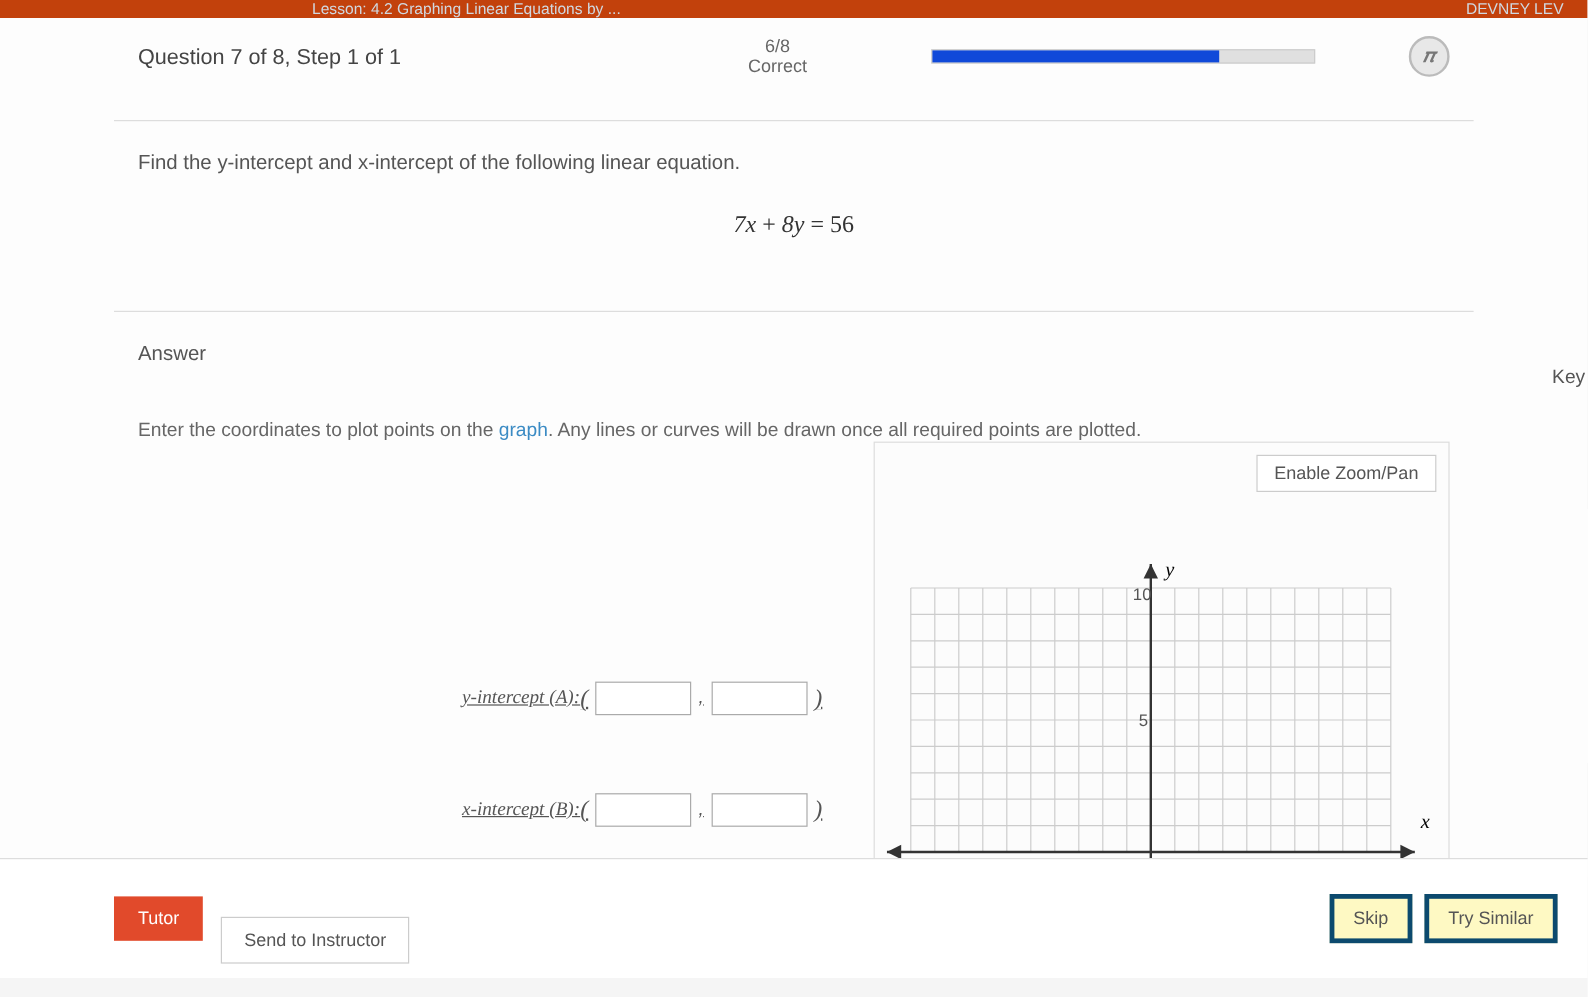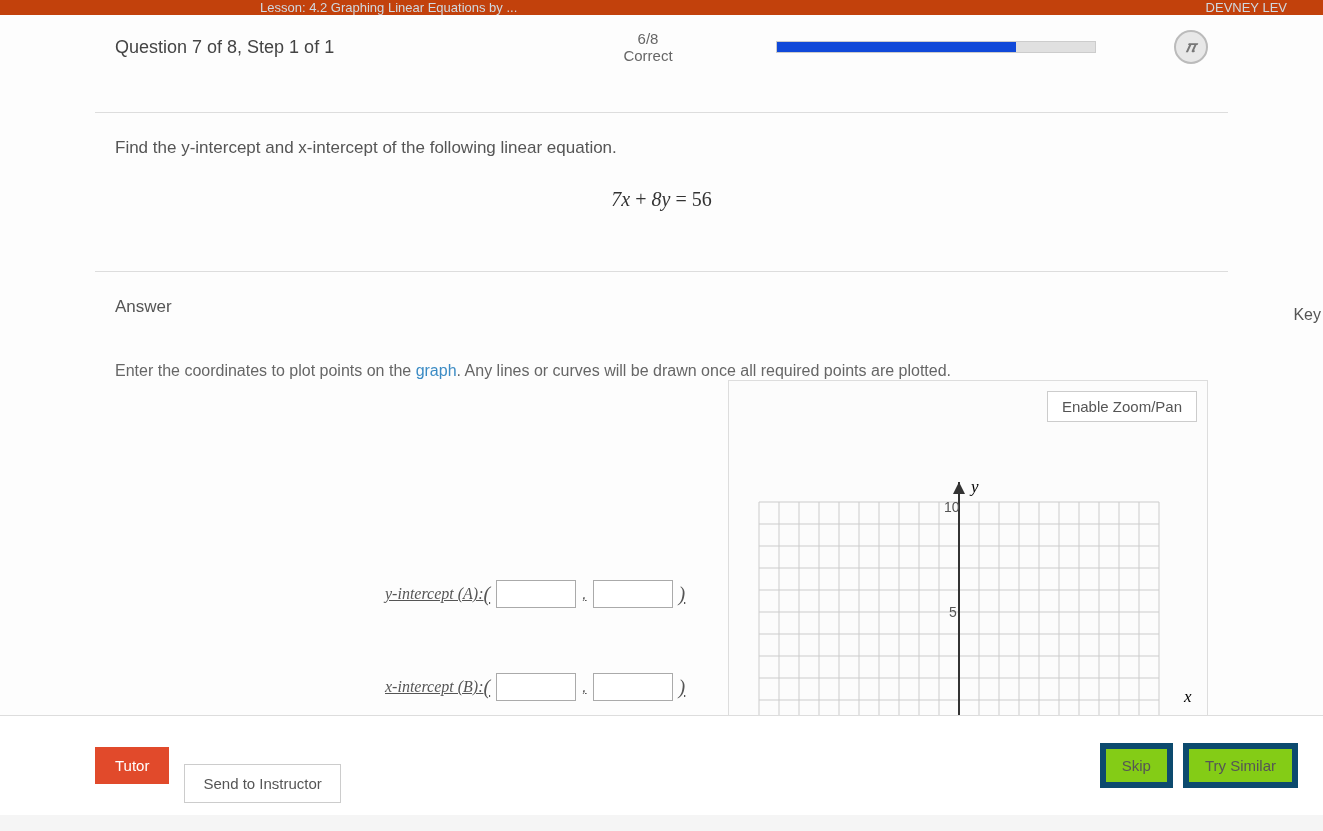--- a/index.html
+++ b/index.html
@@ -15,31 +15,31 @@
       background: #c2410c;
       height: 15px;
       color: #d0d8e0;
       font-size: 13px;
       padding: 0 20px;
       display: flex;
       justify-content: space-between;
       align-items: flex-end;
     }
     .top-bar .lesson { margin-left: 240px; }
-    .top-bar .user { margin-right: 16px; }
+    .top-bar .user { margin-right: 0; }
     .content-wrapper {
       background: #fdfdfd;
       margin: 0;
       height: 716px;
       position: relative;
     }
     .question-header {
       display: flex;
       align-items: center;
-      padding: 15px 20px 48px 20px;
+      padding: 15px 20px 36px 20px;
       border-bottom: 1px solid #ddd;
       margin: 0 95px;
       gap: 48px;
     }
     .q-title { color: #444; font-size: 18px; font-weight: 500; flex: 1; }
     .score-block { text-align: center; font-size: 15px; color: #666; width: 120px; }
     .progress-bar {
       width: 320px; height: 12px; background: #e0e0e0; margin-left: 20px;
       border: 1px solid #ccc;
     }
@@ -80,21 +80,21 @@
       cursor:pointer;
     }
     .graph-svg { margin-top: 40px; }
     .footer {
       position: absolute; bottom: 16px; left:0; right:0; background:#fff;
       border-top: 1px solid #ddd; padding: 12px 20px; display:flex; align-items:center;
     }
     .tutor-btn { background:#e14a2b; color:#fff; border:none; padding:10px 20px; font-size:15px; margin-left:75px; cursor:pointer; }
     .send-btn { background:#fff; border:1px solid #ccc; padding:10px 18px; font-size:15px; margin-left:15px; color:#555; cursor:pointer;margin-top:36px; }
     .footer-right { margin-left:auto; display:flex; gap:10px; margin-right: 5px;}
-    .skip-btn, .try-btn { background:#84cc16; border:6px solid #0c4a6e; padding:8px 16px; font-size:15px; color:#555; cursor:pointer; }
+    .skip-btn, .try-btn { background:#fef9c3; border:4px solid #0c4a6e; padding:8px 16px; font-size:15px; color:#555; cursor:pointer; }
   </style>
 </head>
 <body>
 
 <div class="top-bar">
   <span class="lesson">Lesson: 4.2 Graphing Linear Equations by ...</span>
   <span class="user">DEVNEY LEV</span>
 </div>
 
 <div class="content-wrapper">

